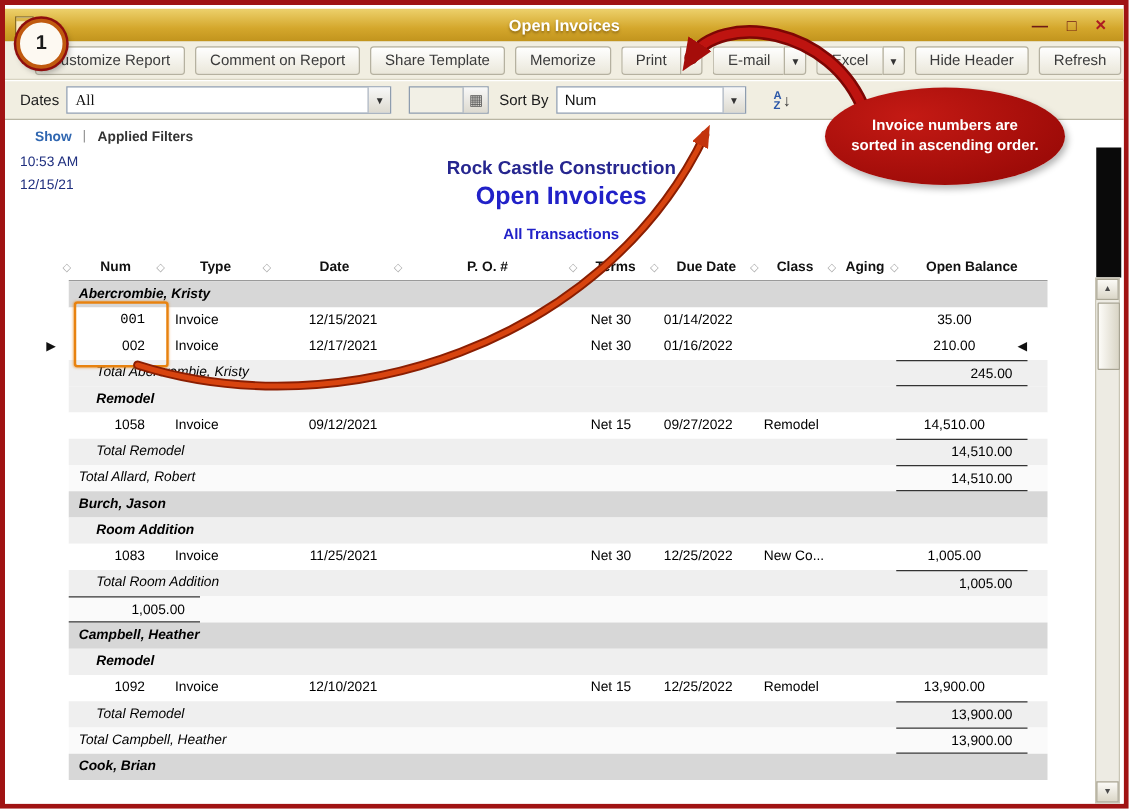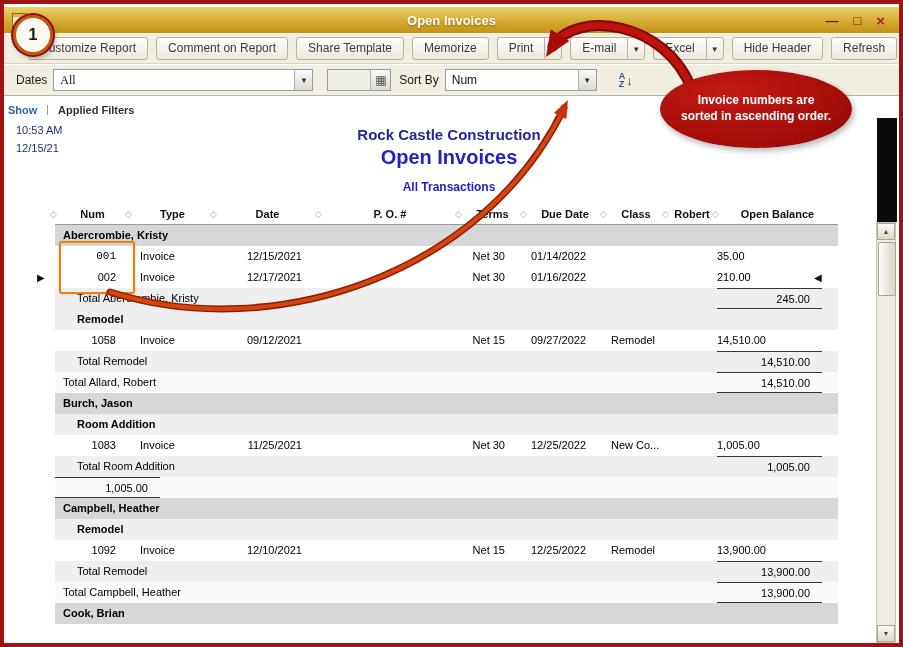--- a/index.html
+++ b/index.html
@@ -47,21 +47,21 @@
   .datefield .cal{width:19px;display:flex;align-items:center;justify-content:center;
                   border-left:1px solid #A9B2BE;background:linear-gradient(#F8F8F8,#DDDAD0);
                   font-size:12px;color:#555;cursor:pointer;}
   .combo.sortby{width:152px;}
   .sort-az{margin-left:12px;display:flex;align-items:center;cursor:pointer;padding:2px 4px;}
   .azcol{display:flex;flex-direction:column;font-size:9px;line-height:8px;font-weight:bold;color:#2B57A8;}
   .dnarrow{font-size:13px;color:#333;margin-left:1px;}
 
   
   .report{position:absolute;left:0;top:92px;right:0;bottom:0;background:#fff;}
-  .filters{position:absolute;left:4px;top:8px;font-size:11px;font-weight:bold;}
+  .filters{position:absolute;left:24px;top:8px;font-size:11px;font-weight:bold;}
   .filters .show{color:#2F66B0;cursor:pointer;}
   .filters .sep{display:inline-block;width:1px;height:10px;background:#999;margin:0 7px;vertical-align:-1px;}
   .filters .af{color:#333;cursor:pointer;}
   .stamp{position:absolute;left:12px;font-size:11px;color:#1F2F7F;}
   .stamp.time{top:28px;} .stamp.date{top:46px;}
   .rhead{position:absolute;left:30px;width:830px;text-align:center;}
   .company{top:30px;font-size:15px;font-weight:bold;color:#26268F;}
   .rtitle{top:50px;font-size:20px;font-weight:bold;color:#2121C8;}
   .rsub{top:84px;font-size:12px;font-weight:bold;color:#2121C8;}
 
@@ -73,22 +73,22 @@
 
   .tbody{position:absolute;left:51px;top:129px;width:783px;}
   .trow{display:flex;height:21px;line-height:21px;font-size:11px;color:#000;}
   .cell{box-sizing:border-box;white-space:nowrap;overflow:hidden;}
   .c-num{text-align:right;padding-right:14px;}
   .c-type{padding-left:10px;}
   .c-date{text-align:right;padding-right:18px;}
   .c-terms{text-align:right;padding-right:20px;}
   .c-due{padding-left:6px;}
   .c-cls{padding-left:6px;}
-  .c-balance{text-align:left;padding-right:28px;}
-  .lbl{flex:1;}
+  .c-balance{text-align:center;padding-right:28px;}
+  .lbl{flex:1;font-style:italic;}
   .balance-t{width:105px;margin-right:16px;text-align:right;padding-right:12px;}
   .row-customer{background:#D7D7D7;} .row-customer .lbl{padding-left:8px;font-weight:bold;}
   .row-job{background:#EFEFEF;} .row-job .lbl{padding-left:22px;font-weight:bold;}
   .row-total{background:#EFEFEF;} .row-total .lbl{padding-left:22px;}
   .row-grandtotal{background:#FAFAFA;gap:34px;} .row-grandtotal .lbl{padding-left:8px;}
   .row-total .balance-t{border-top:1px solid #333;}
   .row-total.last .balance-t{border-bottom:1px solid #333;}
   .row-grandtotal .balance-t{border-top:1px solid #333;border-bottom:1px solid #333;}
   .row-detail{background:#fff;cursor:pointer;}
 
@@ -195,21 +195,21 @@
     <div class="rhead rtitle">Open Invoices</div>
     <div class="rhead rsub">All Transactions</div>
     <div class="cheaders" id="col-headers">
         <div class="hcell" style="width: 75px;"><span class="dia">◇</span><span>Num</span></div>
         <div class="hcell" style="width: 85px;"><span class="dia">◇</span><span>Type</span></div>
         <div class="hcell" style="width: 105px;"><span class="dia">◇</span><span>Date</span></div>
         <div class="hcell" style="width: 140px;"><span class="dia">◇</span><span>P. O. #</span></div>
         <div class="hcell" style="width: 65px;"><span class="dia">◇</span><span>Terms</span></div>
         <div class="hcell" style="width: 80px;"><span class="dia">◇</span><span>Due Date</span></div>
         <div class="hcell" style="width: 62px;"><span class="dia">◇</span><span>Class</span></div>
-        <div class="hcell" style="width: 50px;"><span class="dia">◇</span><span>Robert</span></div>
+        <div class="hcell" style="width: 50px;"><span class="dia">◇</span><span>Aging</span></div>
         <div class="hcell" style="width: 121px;"><span class="dia">◇</span><span>Open Balance</span></div>
       </div>
     <div class="tbody" id="report-rows">
         <div class="trow row-customer">
           <div class="cell lbl">Abercrombie, Kristy</div>
         </div>
         <div class="trow row-detail">
           <div class="cell c-num" style="width: 75px; font-family: Liberation Mono, monospace;">001</div>
           <div class="cell c-type" style="width: 85px;">Invoice</div>
           <div class="cell c-date" style="width: 105px;">12/15/2021</div>

